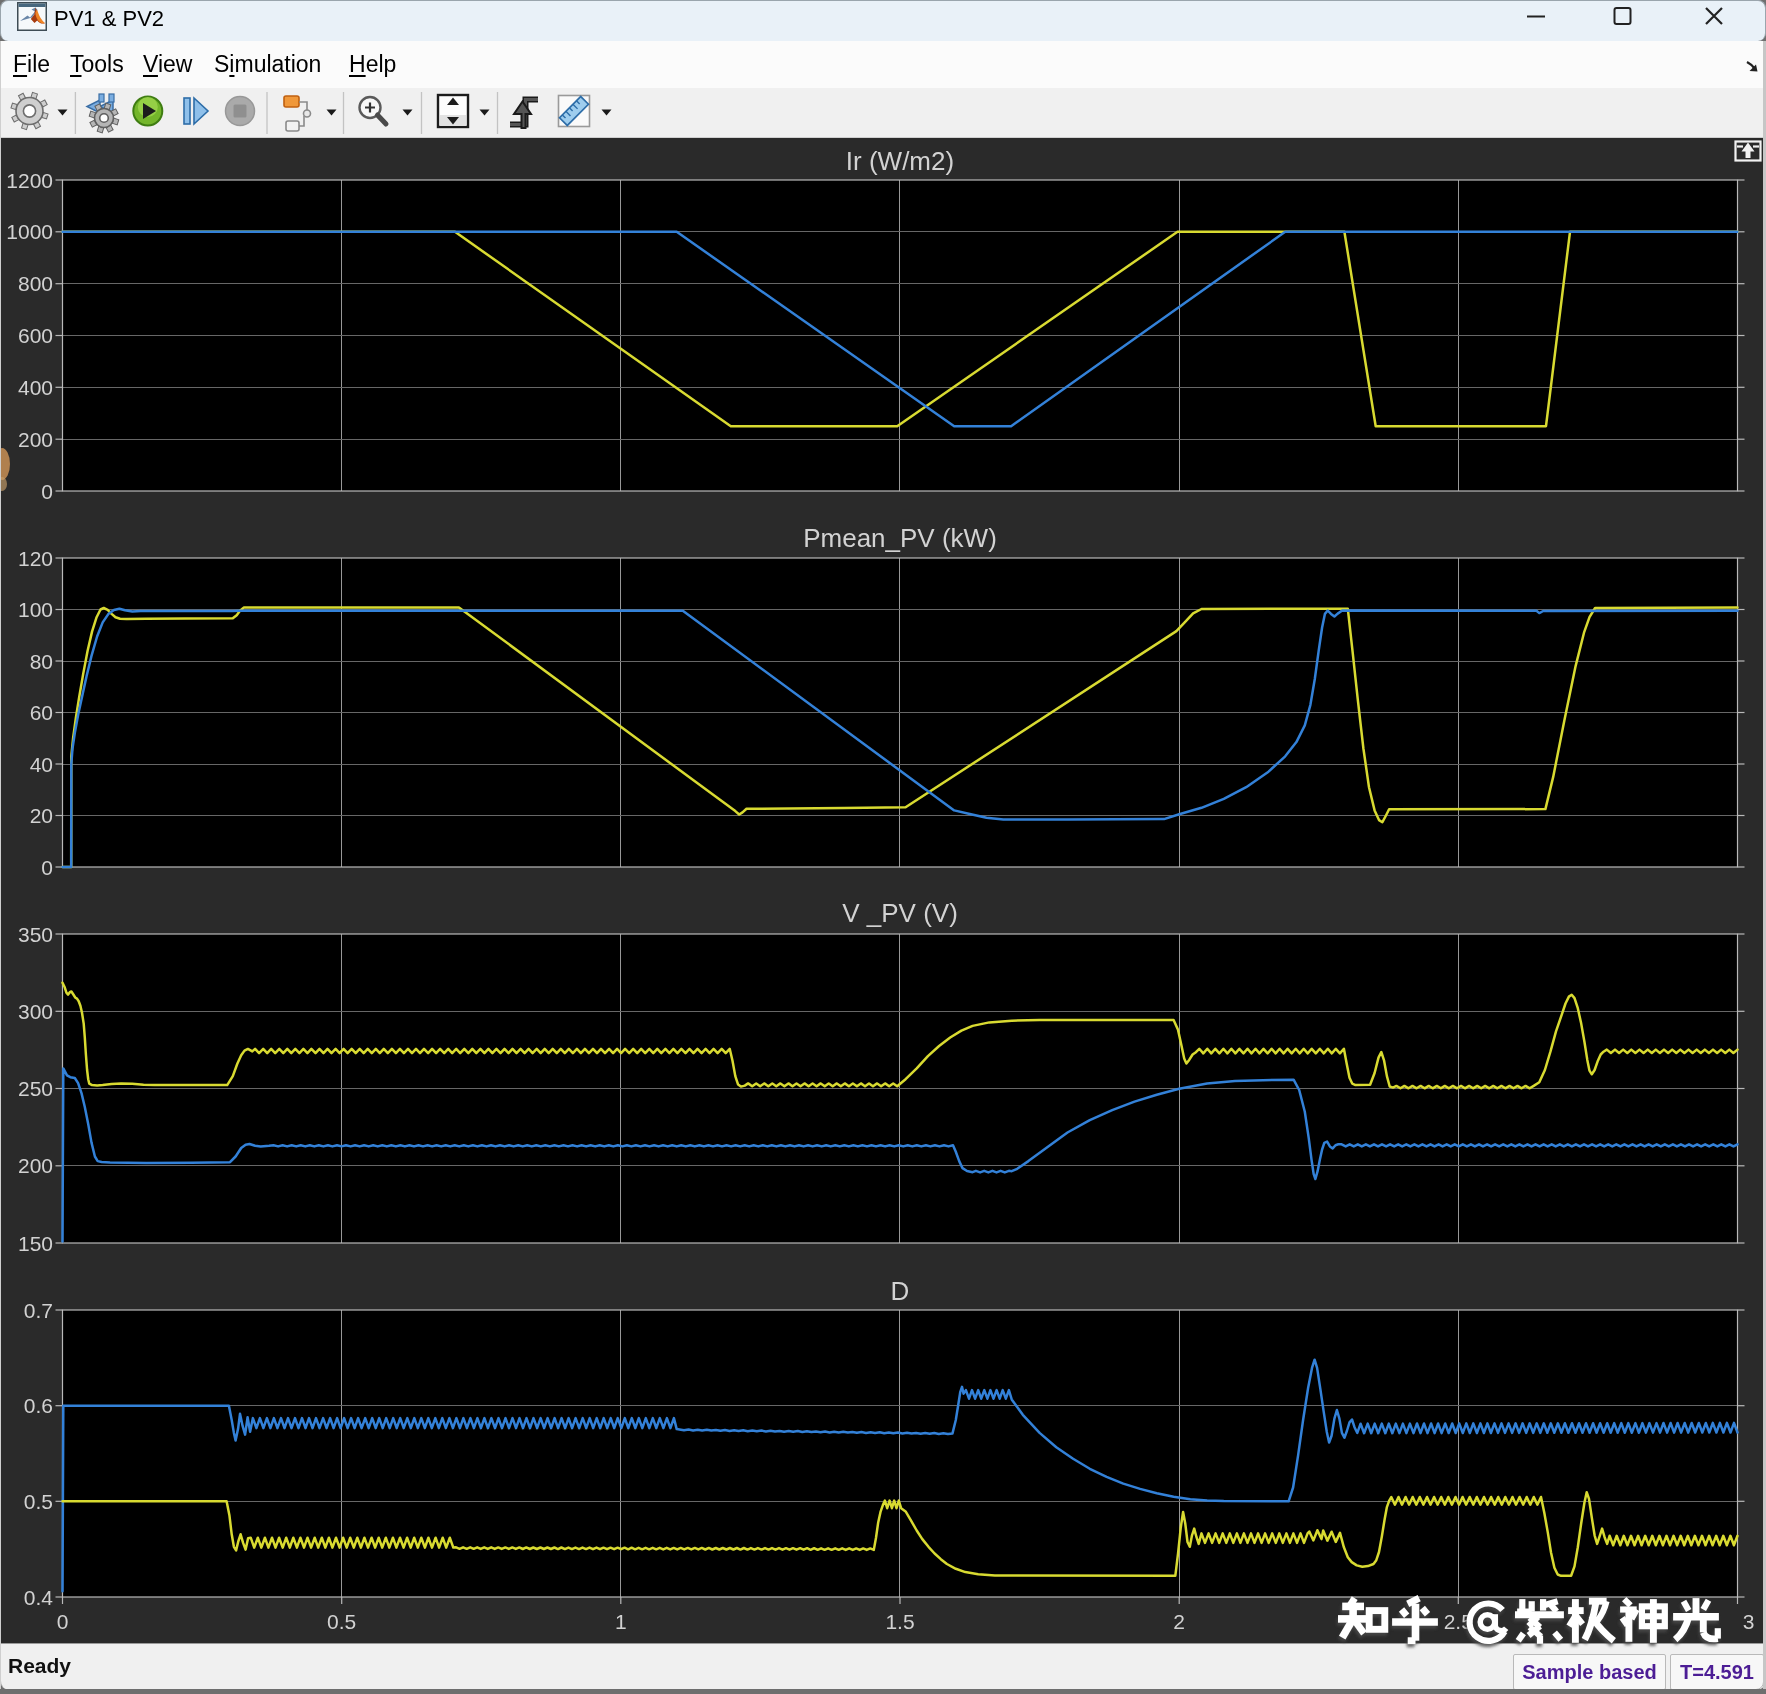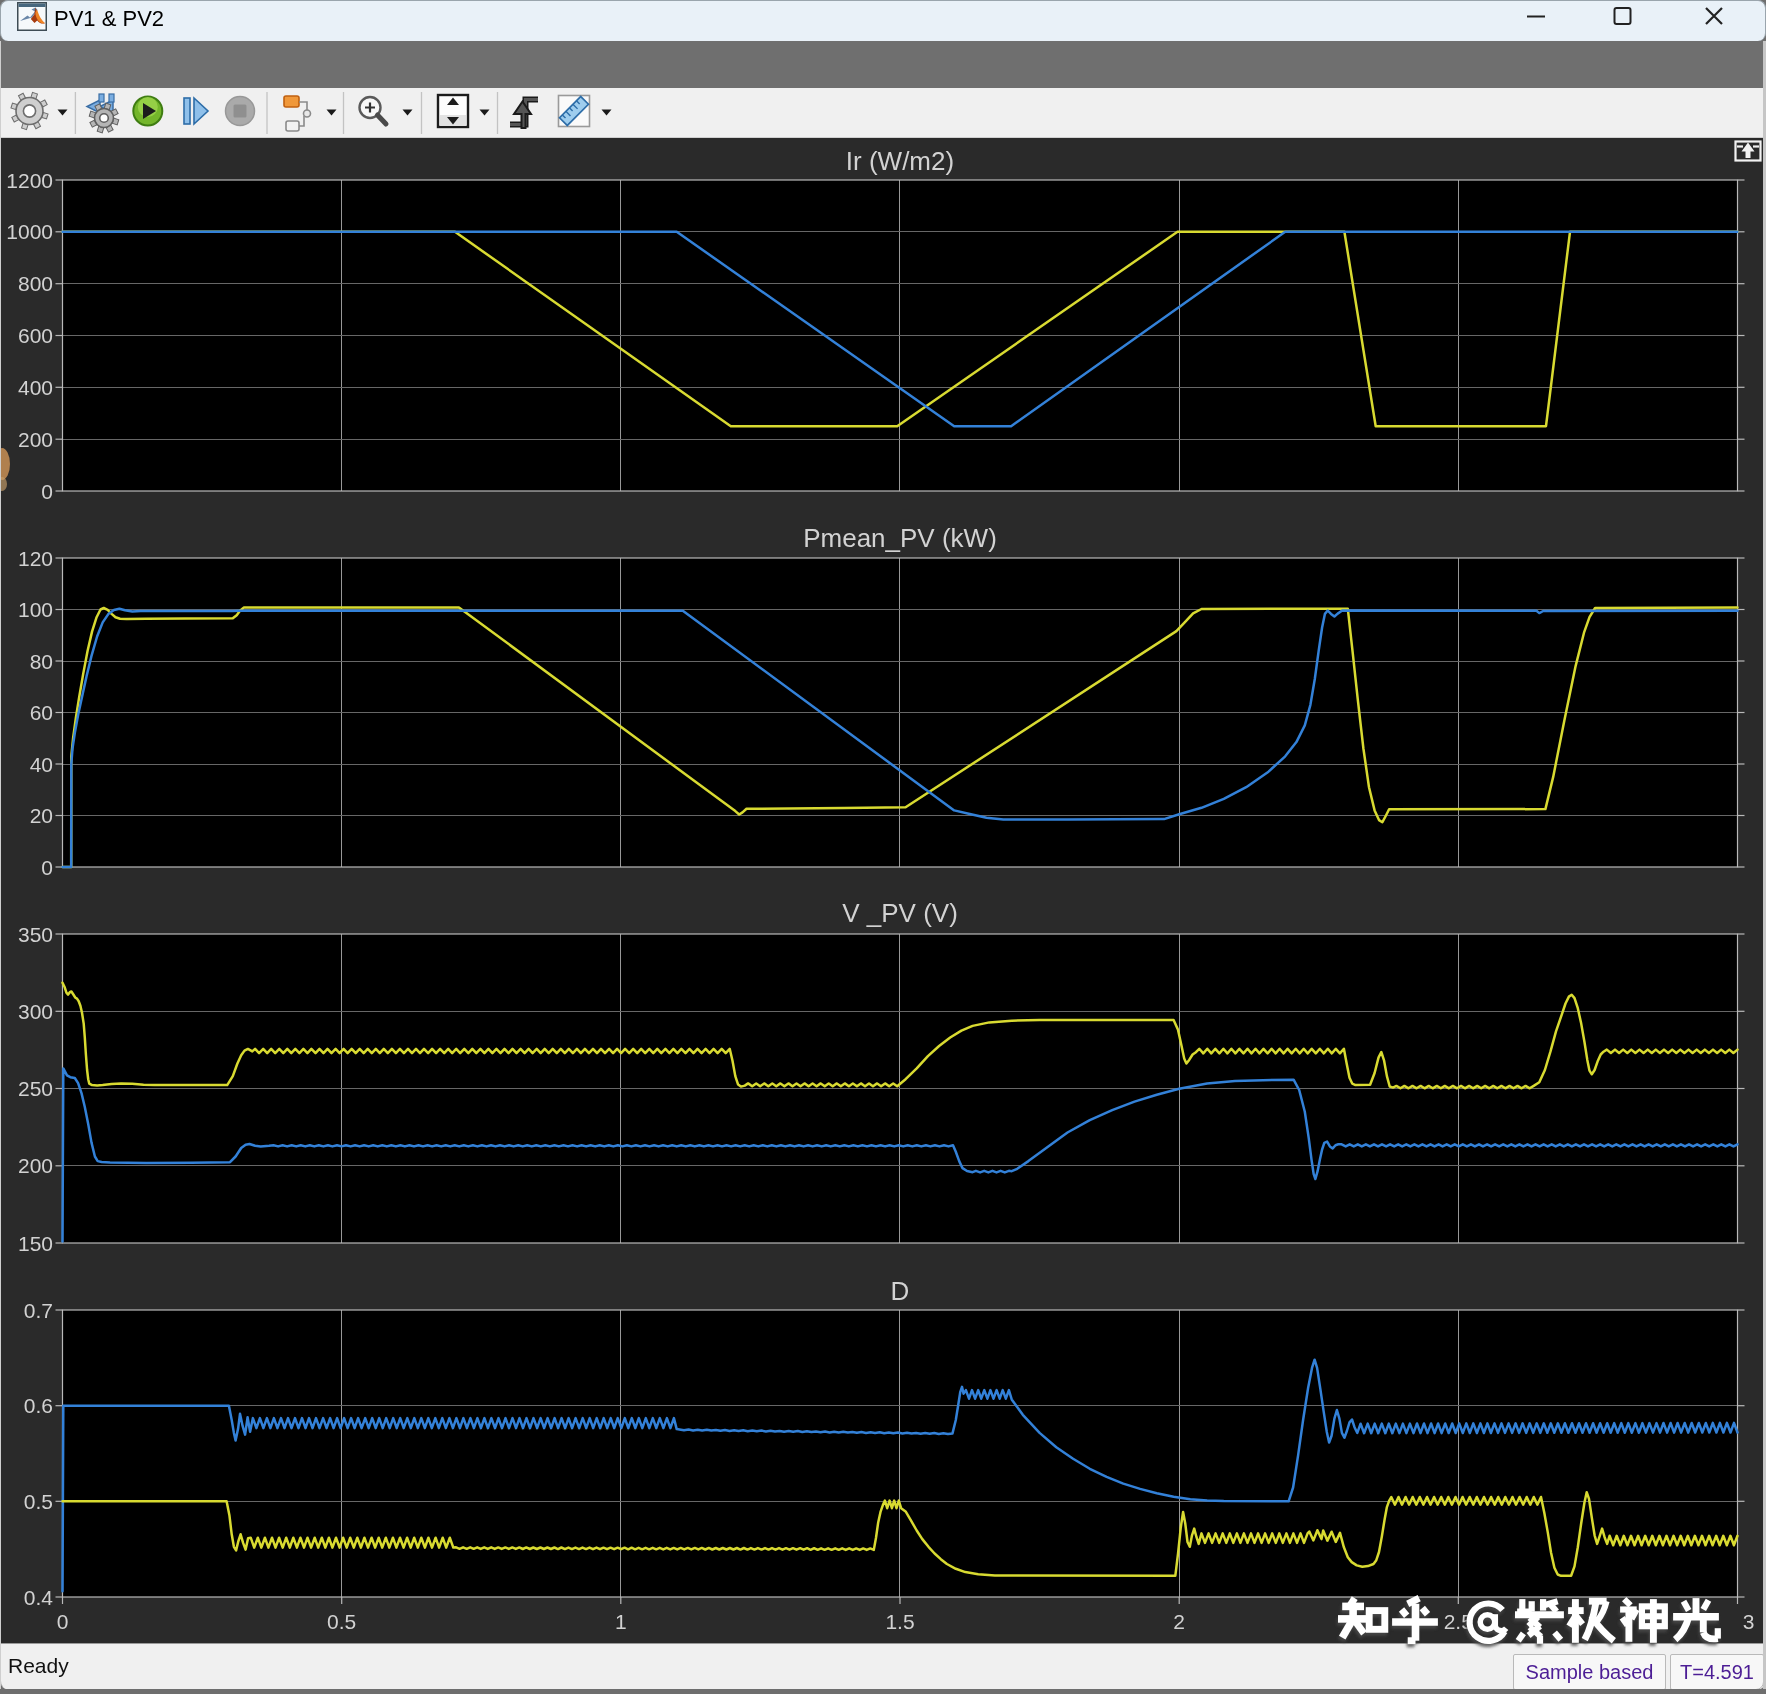--- a/index.html
+++ b/index.html
@@ -9,21 +9,21 @@
   border-left:1px solid #9aa5ad; border-right:1px solid #9aa5ad; border-top:1px solid #9aa5ad;border-radius:8px; }
 #titletext { position:absolute; left:53px; top:5px; font-size:22px; color:#000; }
 #menubar { position:absolute; left:0; top:41px; width:100%; height:47px; background:#fbfbfb;
   border-left:1px solid #b5b5b5; border-right:1px solid #b5b5b5; }
 .mi { position:absolute; top:10px; font-size:23px; color:#000; }
 .mi u { text-decoration:underline; text-underline-offset:3px; }
 #toolbar { position:absolute; left:0; top:88px; width:100%; height:50px; background:#f0f0f0;
   border-left:1px solid #b5b5b5; border-right:1px solid #b5b5b5; border-bottom:1px solid #cfcfcf; }
 #statusbar { position:absolute; left:0; top:1643px; width:100%; height:47px; background:#f0f0f0;
   border-left:1px solid #b5b5b5; border-right:1px solid #b5b5b5; border-top:1px solid #9a9a9a;
-  border-bottom-left-radius:9px; border-bottom-right-radius:9px; }
+  border-bottom-left-radius:9px; border-bottom-right-radius:9px;font-weight:bold; }
 #ready { position:absolute; left:7px; top:10px; font-size:21px; color:#111; }
 .sbox { position:absolute; top:10px; height:36px; background:#f7f7f7; border:1px solid #b9b9b9;
   border-radius:2px; font-size:20px; color:#4c1d95; text-align:center; line-height:35px; }
 #sb1 { left:1512px; width:153px; }
 #sb2 { left:1669px; width:94px; border-bottom-right-radius:8px; }
 #edgeL { position:absolute; left:0; top:41px; width:1px; height:1648px; background:#cfcfcf; z-index:40; }
 #edgeR { position:absolute; left:1763px; top:41px; width:3px; height:1648px; background:#c6c6c6; z-index:40; }
 #bstrip { position:absolute; left:0; top:1689px; width:1766px; height:5px; background:#6e6e6e; z-index:41; }
 </style></head>
 <body>
@@ -197,20 +197,31 @@
         <path d="M18.5 5.5 C20 9.5 20.8 13 22.5 15.8 C24 18.2 25.8 20.3 28 21.3 C24.5 22.2 22 20.8 20.2 18.4 L17.5 21 L13.8 17 L17.3 12.5 C17.8 10 17.9 7.8 18.5 5.5 Z" fill="#a63b10"></path>
         <path d="M20 7.5 C21.2 10.5 22 13.5 23.6 16 C25 18.2 26.6 19.9 28 21.3 C24.8 21.9 22.6 20.5 20.8 18 C19.3 15.9 18.6 13.2 18.3 10.8 Z" fill="#ef8426"></path>
       </svg>
       <span id="titletext">PV1 &amp; PV2</span>
       <svg width="220" height="32" viewBox="0 0 220 32" xmlns="http://www.w3.org/2000/svg" style="position:absolute;right:30;top:0">
         <line x1="12" y1="15.5" x2="30" y2="15.5" stroke="#222" stroke-width="2"></line>
         <rect x="99.5" y="7" width="16" height="16" rx="2" fill="none" stroke="#222" stroke-width="2"></rect>
         <path d="M191 7 L207 23 M207 7 L191 23" stroke="#222" stroke-width="2.2"></path>
       </svg>
     </div>
+<div id="menubar">
+<span class="mi" style="left:12px"><u>F</u>ile</span>
+<span class="mi" style="left:69px"><u>T</u>ools</span>
+<span class="mi" style="left:142px"><u>V</u>iew</span>
+<span class="mi" style="left:213px">S<u>i</u>mulation</span>
+<span class="mi" style="left:348px"><u>H</u>elp</span>
+<svg width="24" height="24" viewBox="0 0 24 24" xmlns="http://www.w3.org/2000/svg" style="position:absolute;left:1742px;top:14px">
+        <path d="M4 7 C8 9 10 11 12 14" fill="none" stroke="#222" stroke-width="2.4"></path>
+        <path d="M14.5 16.5 L6.5 16 L13 9.5 Z" fill="#222"></path>
+      </svg>
+</div>
 <div id="toolbar">
       <svg width="1766" height="50" viewBox="0 0 1766 50" xmlns="http://www.w3.org/2000/svg" style="position:absolute;left:0;top:0">
         <line x1="74.4" y1="4" x2="74.4" y2="46" stroke="#c3c3c3" stroke-width="1.3"></line>
         <line x1="266" y1="4" x2="266" y2="46" stroke="#c3c3c3" stroke-width="1.3"></line>
         <line x1="342.5" y1="4" x2="342.5" y2="46" stroke="#c3c3c3" stroke-width="1.3"></line>
         <line x1="420.5" y1="4" x2="420.5" y2="46" stroke="#c3c3c3" stroke-width="1.3"></line>
         <line x1="496.5" y1="4" x2="496.5" y2="46" stroke="#c3c3c3" stroke-width="1.3"></line>
         <g>
           <rect x="41.2" y="25.1" width="5.2" height="5.2" fill="#cfcfcf" stroke="#6e6e6e" stroke-width="1" transform="rotate(17.2 43.8 27.7)"></rect>
           <rect x="33.4" y="34.6" width="5.2" height="5.2" fill="#cfcfcf" stroke="#6e6e6e" stroke-width="1" transform="rotate(62.2 36 37.2)"></rect>

